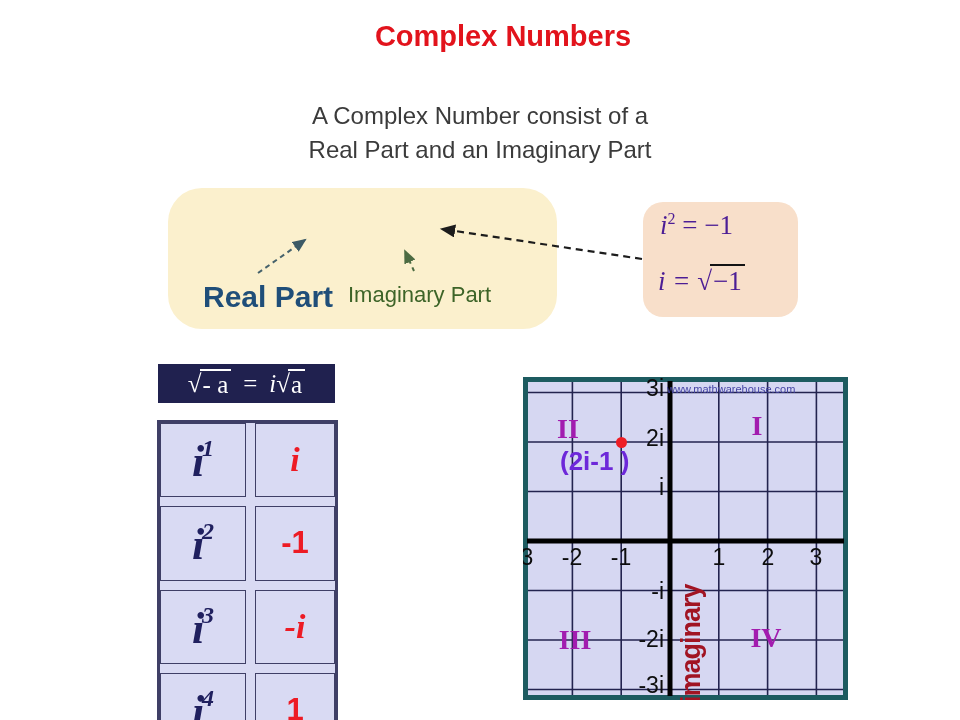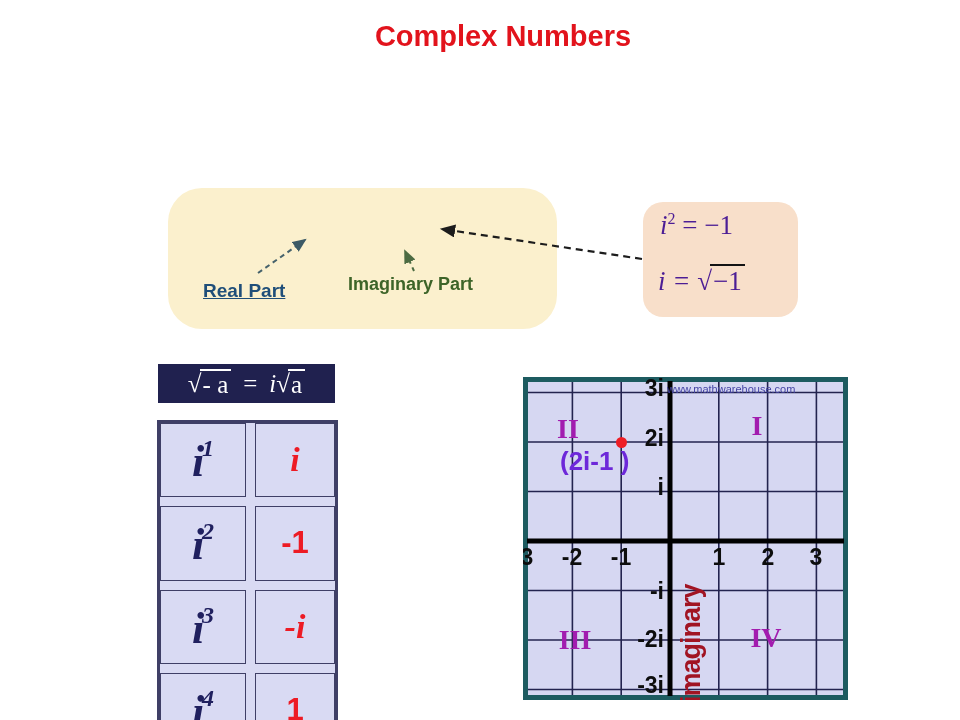--- a/index.html
+++ b/index.html
@@ -13,22 +13,22 @@
             font-size:24px;color:#3b3b3b;line-height:34px;}
 
   
   .form-box{position:absolute;left:168px;top:188px;width:389px;height:141px;
             background:#fbf0cd;border-radius:34px;}
   .formula{position:absolute;left:316px;top:181px;font-family:"Liberation Serif",serif;
            font-size:52px;font-style:italic;color:#151515;white-space:pre;}
   .f-real{color:#2a2ad8;}
   .f-plus{font-style:normal;font-size:44px;vertical-align:3px;}
   .f-imag{color:#2d5a2d;}
-  .real-label{position:absolute;left:203px;top:280px;font-size:19px;font-weight:bold;color:#1f4e79;text-decoration:underline;}
-  .imag-label{position:absolute;left:348px;top:274px;font-size:18px;font-weight:bold;color:#3d6428;}
+  .real-label{position:absolute;left:203px;top:280px;font-size:30px;font-weight:bold;color:#1f4e79;}
+  .imag-label{position:absolute;left:348px;top:282px;font-size:22px;font-weight:normal;color:#3d6428;}
 
   
   .identity-box{position:absolute;left:643px;top:202px;width:155px;height:115px;
                 background:#f8dfca;border-radius:20px;}
   .eq{position:absolute;font-family:"Liberation Serif",serif;font-size:27px;color:#4c1d95;}
   .eq i{font-style:italic;}
   .eq sup{font-size:16px;}
   .eq-sq{left:660px;top:210px;}
   .eq-root{left:658px;top:266px;}
   .rad{font-style:normal;}
@@ -49,41 +49,45 @@
   .pcell{border:1px solid #3f3f66;display:flex;align-items:center;justify-content:center;}
   .pw-base{font-family:"Liberation Serif",serif;font-style:italic;font-weight:bold;
            font-size:44px;color:#20205f;line-height:1;}
   .pw-base sup{font-size:24px;vertical-align:20px;margin-left:-2px;}
   .pw-val{font-weight:bold;font-size:31px;color:#ed1b24;}
   .pw-val.ital{font-family:"Liberation Serif",serif;font-style:italic;font-size:34px;}
 
   
   .graph{position:absolute;left:523px;top:377px;width:325px;height:323px;overflow:hidden;}
   .graph svg{position:absolute;left:0;top:0;}
-  .glabel{position:absolute;font-weight:bold;color:#0d0d0d;font-size:23px;line-height:26px;}
+  .glabel{position:absolute;font-weight:normal;color:#0d0d0d;font-size:23px;line-height:26px;}
   .ylab{left:95px;width:46px;text-align:right;}
   .xt{width:40px;text-align:center;top:167px;}
   .quad{position:absolute;color:#a21caf;font-family:"Liberation Serif",serif;
         font-weight:bold;font-size:28px;width:70px;text-align:center;line-height:28px;}
   .real-axis-label{position:absolute;left:184px;top:130px;font-size:25px;font-weight:bold;color:#a11423;}
   .imag-axis-label{position:absolute;left:153px;top:166px;height:160px;
                    writing-mode:vertical-rl;transform:rotate(180deg);
                    font-size:27px;font-weight:bold;color:#a11423;letter-spacing:-1px;}
   .watermark{position:absolute;left:144px;top:6px;font-size:11px;color:#4545a5;font-weight:normal;}
   .pt-label{position:absolute;left:37px;top:69px;font-size:26px;font-weight:bold;color:#6d28d9;}
 
   .arrows{position:absolute;left:0;top:0;pointer-events:none;}
 </style>
 </head>
 <body>
 
 <div class="canvas">
 
   <div class="title">Complex Numbers</div>
 
+  <div class="subtitle">
+    <div>A Complex Number consist of a</div>
+    <div>Real Part and an Imaginary Part</div>
+  </div>
 
   <div class="form-box"></div>
   <div class="real-label">Real Part</div>
   <div class="imag-label">Imaginary Part</div>
 
   <div class="identity-box"></div>
   <div class="eq eq-sq"><i>i</i><sup>2</sup><span> = −1</span></div>
   <div class="eq eq-root"><i>i = </i><span class="rad">√</span><span class="ovl">−1</span></div>
 
   <div class="banner">

